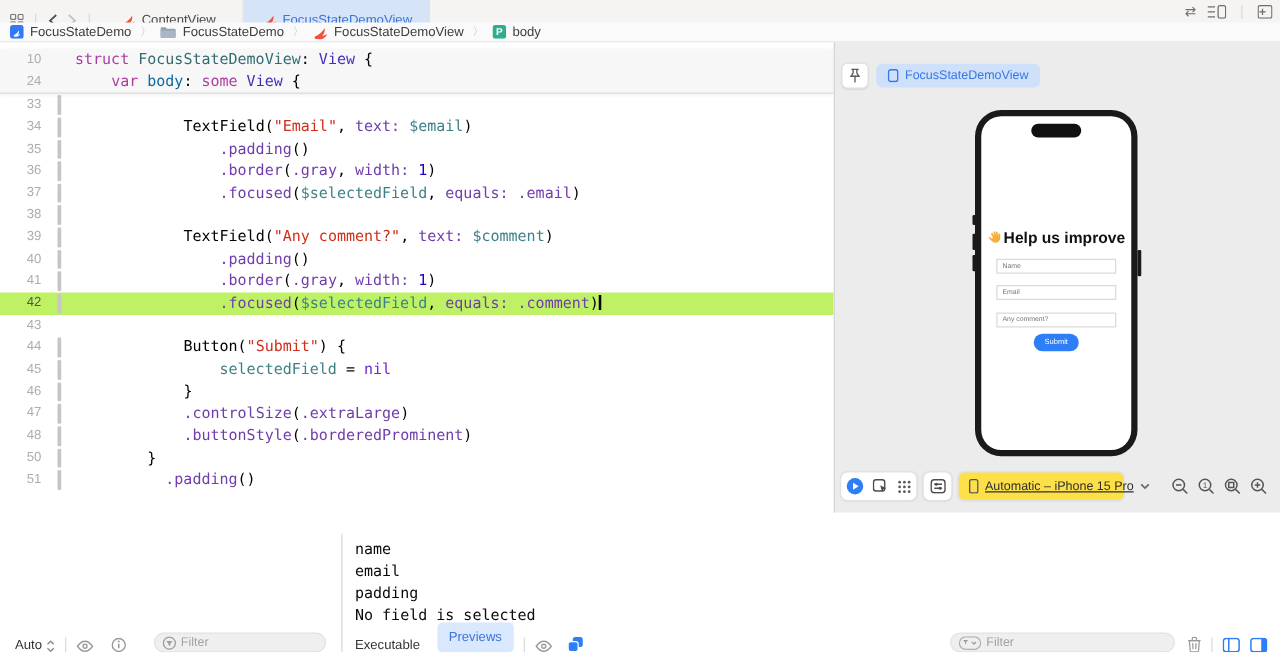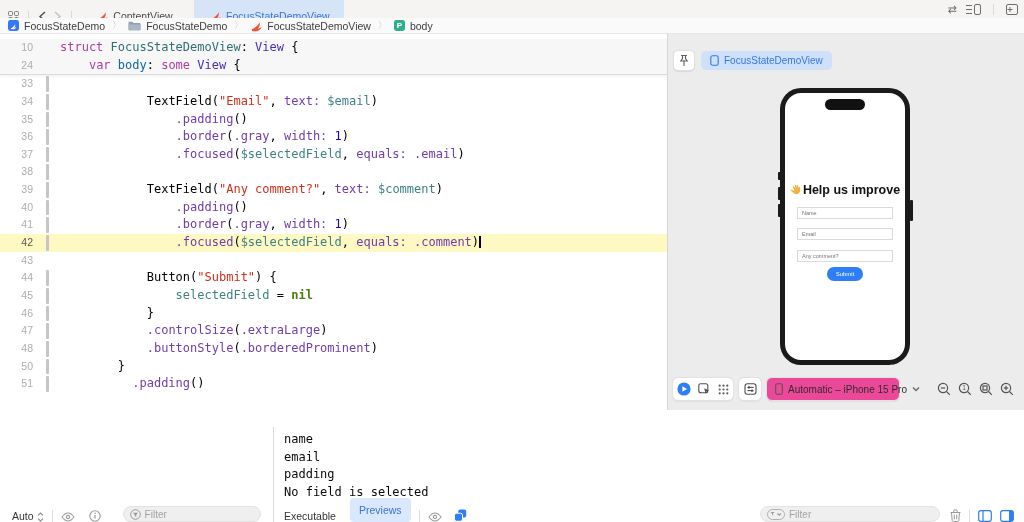--- a/index.html
+++ b/index.html
@@ -19,42 +19,42 @@
   .jumpbar { position:absolute; left:0; top:18px; width:1024px; height:16px; background:#fafafa; border-bottom:1px solid #e6e6e6; display:flex; align-items:center; padding-left:8px; font-size:10.5px; color:#3d3d3d; }
   .crumb { display:flex; align-items:center; gap:5px; }
   .crumb-sep { color:#b9b9b9; margin:0 7px; font-size:9px; }
 
   
   .main { position:absolute; left:0; top:34px; width:1024px; height:376px; }
   .editor { position:absolute; left:0; top:0; width:667px; height:376px; background:#fff; overflow:hidden; padding-top:5px; }
   .cl { position:relative; height:17.65px; line-height:17.65px; white-space:pre; }
   .cl .ln { position:absolute; left:0; top:0; width:40px; text-align:right; padding-right:7px; font-size:10.5px; color:#adadad; font-family:"Liberation Sans",sans-serif; }
   .cl .code { position:absolute; left:60px; top:0; font-family:"DejaVu Sans Mono","Liberation Mono",monospace; font-size:12px; }
-  .cl.hl { background:#fef9c3;padding-left:28px; }
+  .cl.hl { background:#bef264;padding-left:28px; }
   .cl.hl .ln { color:#555; }
   .cl .fold { position:absolute; left:46px; top:1px; bottom:1px; width:3px; background:#c6c6c6; border-radius:1px; }
   .pinned-block { background:#f7f7f7; border-bottom:1px solid #dcdcdc; box-shadow:0 1px 3px rgba(0,0,0,.07); }
   .caret { display:inline-block; width:1.5px; height:12px; background:#000; vertical-align:-2px; }
 
   
   .canvas { position:absolute; left:667px; top:0; width:357px; height:376px; background:#ececec; border-left:1px solid #d6d6d6; }
   .pin-btn { position:absolute; left:5px; top:16px; width:22px; height:21px; background:#fff; border:1px solid #e0e0e0; border-radius:5px; display:flex; align-items:center; justify-content:center; box-shadow:0 0.5px 1px rgba(0,0,0,.08); }
   .preview-pill { position:absolute; left:33px; top:17px; height:19px; padding:0 9px; background:#cfe0fa; border-radius:5px; display:flex; align-items:center; gap:5px; font-size:10px; color:#3577e8; }
 
   .phone { position:absolute; left:112px; top:54px; width:130px; height:277px; background:#1a1a1a; border-radius:21px; }
   .phone-screen { position:absolute; left:5px; top:5px; right:5px; bottom:5px; background:#fff; border-radius:16px; overflow:hidden; }
   .d-island { position:absolute; left:50%; top:6px; transform:translateX(-50%); width:40px; height:11px; background:#111; border-radius:6px; }
   .nub { position:absolute; width:3px; background:#1a1a1a; border-radius:1px; }
   .phone-title { position:absolute; left:0; top:90px; width:100%; text-align:center; font-size:12.5px; font-weight:bold; color:#111; display:flex; justify-content:center; align-items:center; gap:1px; }
   .pfield { position:absolute; left:12px; width:96px; height:12px; border:1px solid #dadada; background:#fff; font-size:5.5px; color:#b3b3b3; line-height:11px; padding-left:4px; }
   .psubmit { position:absolute; left:50%; transform:translateX(-50%); top:174px; width:36px; height:14px; background:#2d7ef7; border-radius:7px; color:#fff; font-size:6px; text-align:center; line-height:14px; border:none; }
 
   .cv-toolbar { position:absolute; left:0; bottom:9px; width:100%; height:24px; }
   .cv-group { position:absolute; height:24px; background:#fff; border:1px solid #e2e2e2; border-radius:6px; display:flex; align-items:center; justify-content:space-around; box-shadow:0 0.5px 1px rgba(0,0,0,.06); }
-  .device-picker { position:absolute; left:98px; top:0; width:134px; height:24px; background:#ec4899; border:1px solid #e2e2e2; border-radius:6px; display:flex; align-items:center; gap:5px; padding:0 8px; font-size:10px; color:#2e2e2e; box-shadow:0 0.5px 1px rgba(0,0,0,.06); }
+  .device-picker { position:absolute; left:98px; top:0; width:134px; height:24px; background:#fde047; border:1px solid #e2e2e2; border-radius:6px; display:flex; align-items:center; gap:5px; padding:0 8px; font-size:10px; color:#2e2e2e; box-shadow:0 0.5px 1px rgba(0,0,0,.06);text-decoration:underline; }
   .zoom-ctrls { position:absolute; right:10px; top:0; height:24px; display:flex; align-items:center; gap:7px; }
 
   
   .statusbar { position:absolute; left:0; top:410px; width:1024px; height:17px; background:#f6f6f6; border-top:1px solid #dedede; border-bottom:1px solid #dedede; }
   .bp-tag { position:absolute; left:22px; top:4px; width:17px; height:9px; background:#2d7ef7; clip-path:polygon(0 0,72% 0,100% 50%,72% 100%,0 100%); border-radius:2px; }
   .linecol { position:absolute; right:60px; top:0; height:15px; display:flex; align-items:center; gap:8px; font-size:10px; color:#565656; }
   .sb-icon { position:absolute; right:32px; top:2px; }
   .sb-div { position:absolute; right:52px; top:3px; width:1px; height:10px; background:#d4d4d4; }
 
   
@@ -199,21 +199,21 @@
           <div class="cl"><span class="ln">35</span><span class="fold"></span><span class="code"><span>                </span><span style="color: rgb(112, 61, 170);">.padding</span><span style="color: rgb(0, 0, 0);">()</span></span></div>
           <div class="cl"><span class="ln">36</span><span class="fold"></span><span class="code"><span>                </span><span style="color: rgb(112, 61, 170);">.border</span><span style="color: rgb(0, 0, 0);">(</span><span style="color: rgb(112, 61, 170);">.gray</span><span style="color: rgb(0, 0, 0);">, </span><span style="color: rgb(112, 61, 170);">width: </span><span style="color: rgb(28, 0, 207);">1</span><span style="color: rgb(0, 0, 0);">)</span></span></div>
           <div class="cl"><span class="ln">37</span><span class="fold"></span><span class="code"><span>                </span><span style="color: rgb(112, 61, 170);">.focused</span><span style="color: rgb(0, 0, 0);">(</span><span style="color: rgb(62, 128, 135);">$selectedField</span><span style="color: rgb(0, 0, 0);">, </span><span style="color: rgb(112, 61, 170);">equals: </span><span style="color: rgb(112, 61, 170);">.email</span><span style="color: rgb(0, 0, 0);">)</span></span></div>
           <div class="cl"><span class="ln">38</span><span class="fold"></span><span class="code"><span></span></span></div>
           <div class="cl"><span class="ln">39</span><span class="fold"></span><span class="code"><span>            </span><span style="color: rgb(0, 0, 0);">TextField</span><span style="color: rgb(0, 0, 0);">(</span><span style="color: rgb(209, 47, 27);">"Any comment?"</span><span style="color: rgb(0, 0, 0);">, </span><span style="color: rgb(112, 61, 170);">text: </span><span style="color: rgb(62, 128, 135);">$comment</span><span style="color: rgb(0, 0, 0);">)</span></span></div>
           <div class="cl"><span class="ln">40</span><span class="fold"></span><span class="code"><span>                </span><span style="color: rgb(112, 61, 170);">.padding</span><span style="color: rgb(0, 0, 0);">()</span></span></div>
           <div class="cl"><span class="ln">41</span><span class="fold"></span><span class="code"><span>                </span><span style="color: rgb(112, 61, 170);">.border</span><span style="color: rgb(0, 0, 0);">(</span><span style="color: rgb(112, 61, 170);">.gray</span><span style="color: rgb(0, 0, 0);">, </span><span style="color: rgb(112, 61, 170);">width: </span><span style="color: rgb(28, 0, 207);">1</span><span style="color: rgb(0, 0, 0);">)</span></span></div>
           <div class="cl hl"><span class="ln">42</span><span class="fold"></span><span class="code"><span>                </span><span style="color: rgb(112, 61, 170);">.focused</span><span style="color: rgb(0, 0, 0);">(</span><span style="color: rgb(62, 128, 135);">$selectedField</span><span style="color: rgb(0, 0, 0);">, </span><span style="color: rgb(112, 61, 170);">equals: </span><span style="color: rgb(112, 61, 170);">.comment</span><span style="color: rgb(0, 0, 0);">)</span><span class="caret"></span></span></div>
           <div class="cl"><span class="ln">43</span><span class="code"><span></span></span></div>
           <div class="cl"><span class="ln">44</span><span class="fold"></span><span class="code"><span>            </span><span style="color: rgb(0, 0, 0);">Button</span><span style="color: rgb(0, 0, 0);">(</span><span style="color: rgb(209, 47, 27);">"Submit"</span><span style="color: rgb(0, 0, 0);">) {</span></span></div>
-          <div class="cl"><span class="ln">45</span><span class="fold"></span><span class="code"><span>                </span><span style="color: rgb(62, 128, 135);">selectedField</span><span style="color: rgb(0, 0, 0);"> = </span><span style="color: #4d7c0f; font-weight: bold;">nil</span></span></div>
+          <div class="cl"><span class="ln">45</span><span class="fold"></span><span class="code"><span>                </span><span style="color: rgb(62, 128, 135);">selectedField</span><span style="color: rgb(0, 0, 0);"> = </span><span style="color: #6d28d9;">nil</span></span></div>
           <div class="cl"><span class="ln">46</span><span class="fold"></span><span class="code"><span>            </span><span style="color: rgb(0, 0, 0);">}</span></span></div>
           <div class="cl"><span class="ln">47</span><span class="fold"></span><span class="code"><span>            </span><span style="color: rgb(112, 61, 170);">.controlSize</span><span style="color: rgb(0, 0, 0);">(</span><span style="color: rgb(112, 61, 170);">.extraLarge</span><span style="color: rgb(0, 0, 0);">)</span></span></div>
           <div class="cl"><span class="ln">48</span><span class="fold"></span><span class="code"><span>            </span><span style="color: rgb(112, 61, 170);">.buttonStyle</span><span style="color: rgb(0, 0, 0);">(</span><span style="color: rgb(112, 61, 170);">.borderedProminent</span><span style="color: rgb(0, 0, 0);">)</span></span></div>
           <div class="cl"><span class="ln">50</span><span class="fold"></span><span class="code"><span>        </span><span style="color: rgb(0, 0, 0);">}</span></span></div>
           <div class="cl"><span class="ln">51</span><span class="fold"></span><span class="code"><span>          </span><span style="color: rgb(112, 61, 170);">.padding</span><span style="color: rgb(0, 0, 0);">()</span></span></div>
         </div>
     </div>
 
     <div class="canvas">
       <div class="pin-btn">

